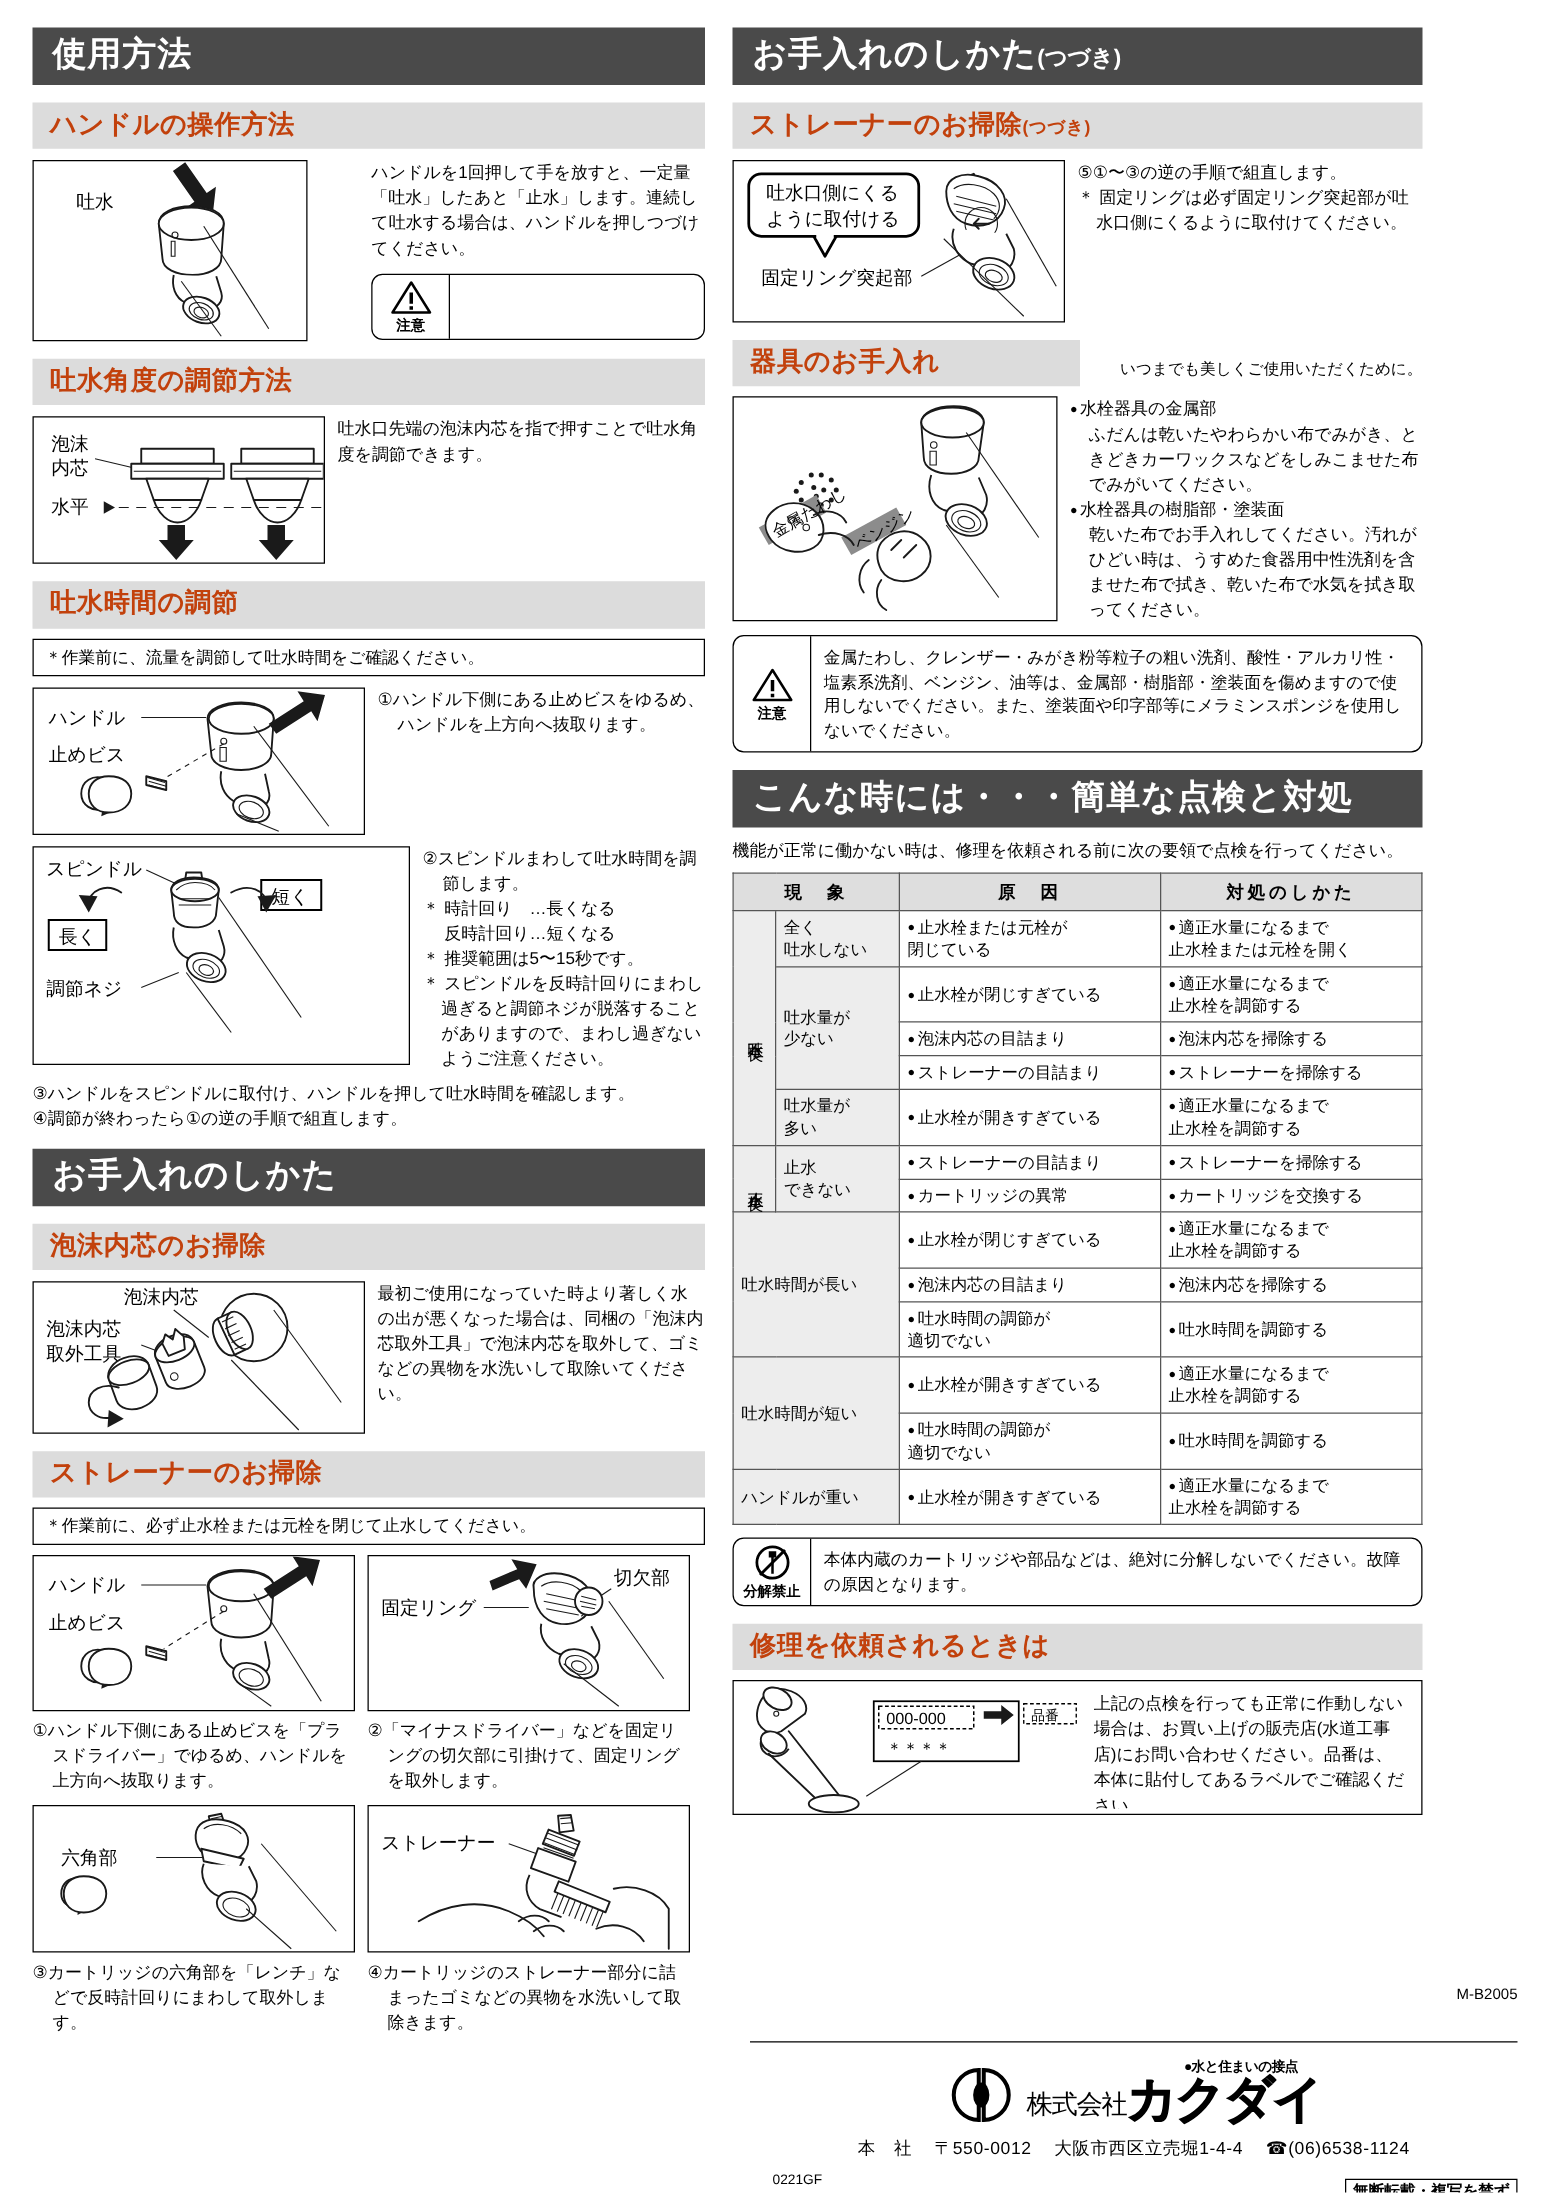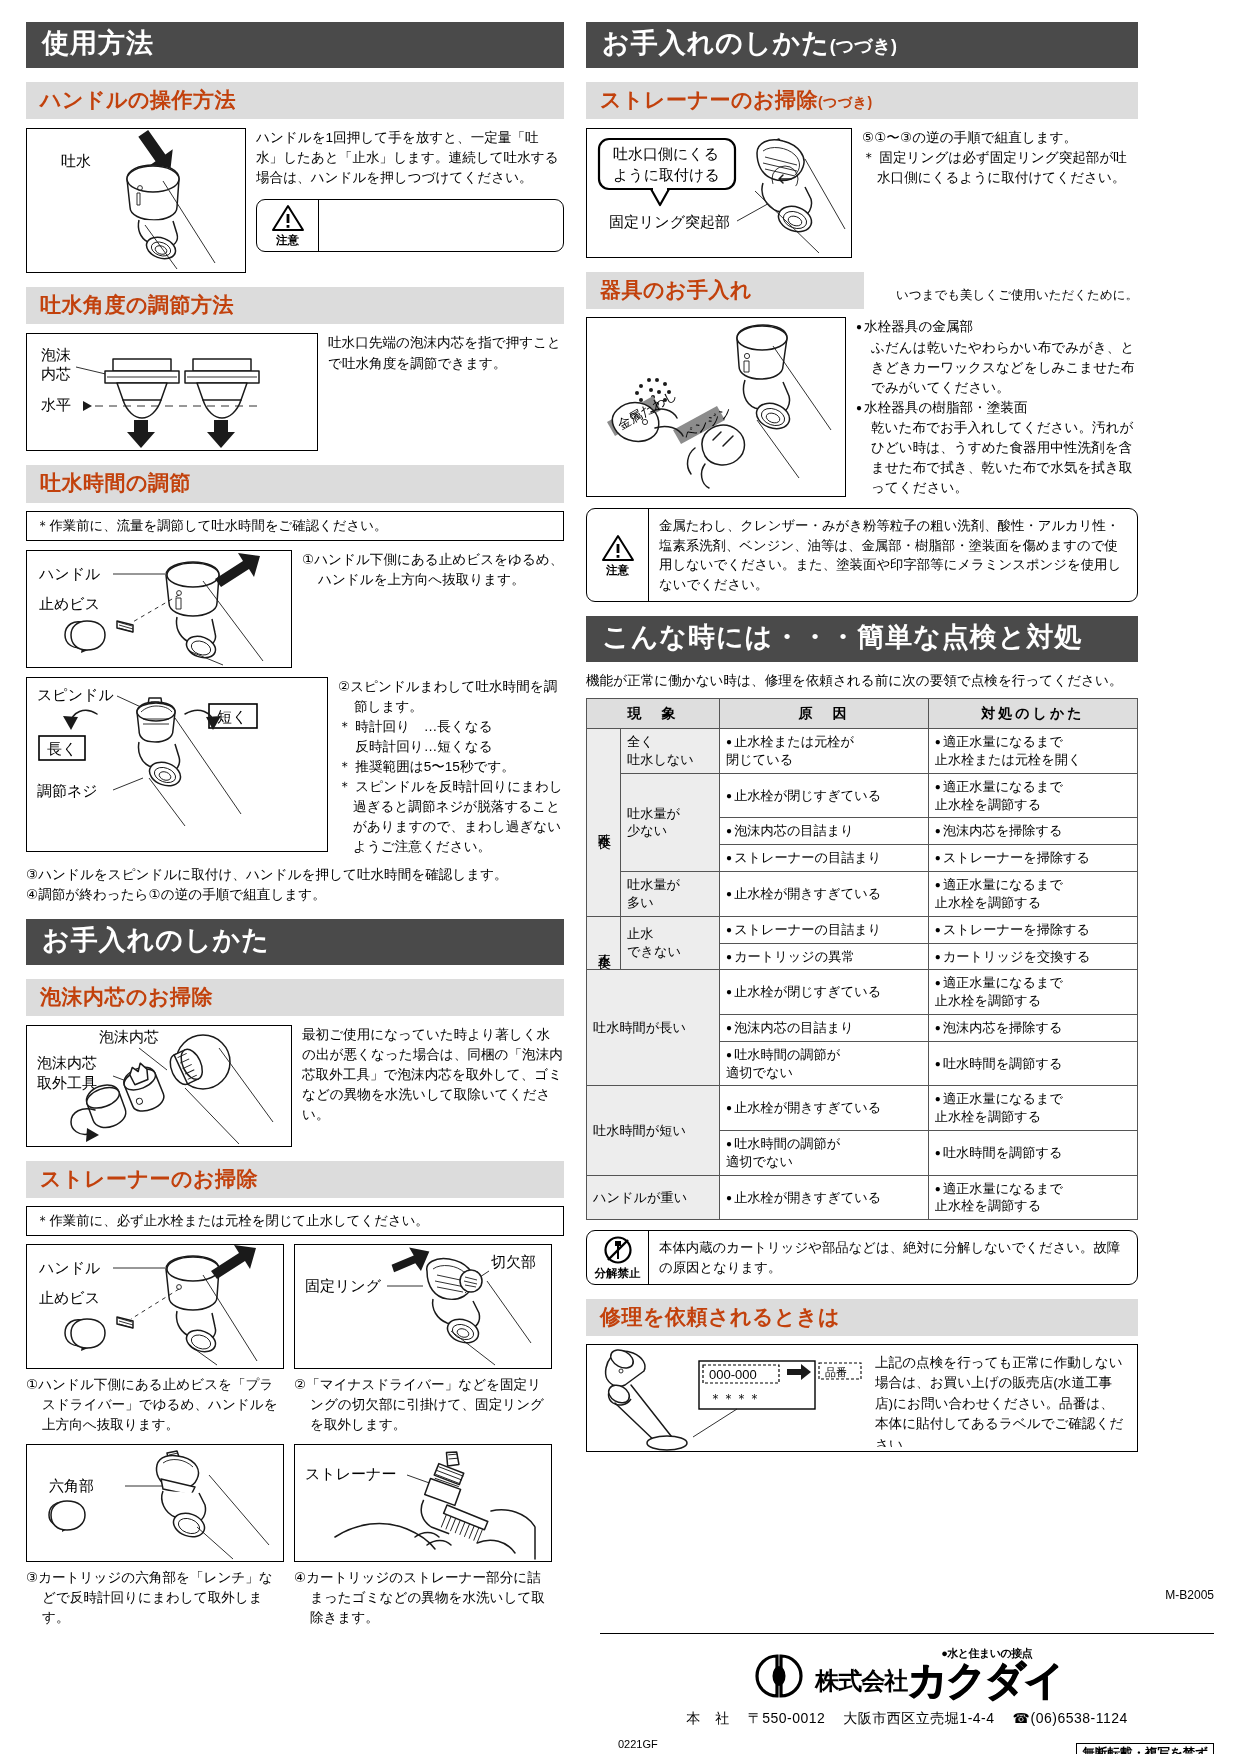--- a/index.html
+++ b/index.html
@@ -110,38 +110,38 @@
           <path class="thin" d="M110 64 l3 0 l0 12 l-3 0 z"></path>
           <circle class="thin" cx="113" cy="59" r="2.4"></circle>
           <path class="stf" d="M112 91 C110 100 113 109 121 113 L139 118 C147 118 152 112 150 105 L146 92"></path>
           <ellipse class="stf" cx="134" cy="119" rx="15" ry="10" transform="rotate(20 134 119)"></ellipse>
           <ellipse class="thin" cx="134" cy="120" rx="10" ry="6.5" transform="rotate(20 134 120)"></ellipse>
           <ellipse class="thin" cx="134" cy="121" rx="6" ry="4" transform="rotate(20 134 121)"></ellipse>
           <path class="thin" d="M136 52 L188 134"></path>
           <path class="thin" d="M118 96 L150 140"></path>
         </svg>
       </div>
-      <div style="flex:1;">
+      <div style="flex:1;margin-left:41px;">
         <div class="txt">ハンドルを1回押して手を放すと、一定量「吐水」したあと「止水」します。連続して吐水する場合は、ハンドルを押しつづけてください。</div>
         <div class="notice">
           <div class="notice-ico">
             <svg width="34" height="28" viewBox="0 0 34 28">
                   <path d="M17 2 L32 26 L2 26 Z" fill="#fff" stroke="#000" stroke-width="2" stroke-linejoin="round"></path>
                   <rect x="15.6" y="10" width="2.8" height="9" fill="#000"></rect>
                   <rect x="15.6" y="21" width="2.8" height="2.8" fill="#000"></rect>
                 </svg>
             <div class="cap">注意</div>
           </div>
         </div>
       </div>
     </div>
 
     <div class="sec-head">吐水角度の調節方法</div>
     <div class="row">
-      <div class="figbox" style="width:292px;height:118px;">
+      <div class="figbox" style="width:234px;height:118px;">
         <svg width="264" height="116" viewBox="0 0 264 116">
           <text class="lbl" x="14" y="26">泡沫</text>
           <text class="lbl" x="14" y="45">内芯</text>
           <text class="lbl" x="14" y="76">水平</text>
           <path d="M56 67 l9 5 l-9 5 z" fill="#1a1a1a"></path>
           <path class="thin" d="M68 72 L236 72" stroke-dasharray="8 6"></path>
           <path class="thin" d="M49 33 L104 46"></path>
           <g>
             <rect class="stf" x="86" y="25" width="58" height="12"></rect>
             <rect class="stf" x="78" y="37" width="74" height="12"></rect>
@@ -642,21 +642,21 @@
    <div class="footrule"></div>
    <div class="logo-row">
      <svg width="56" height="46" viewBox="0 0 56 46">
        <path d="M26 3 A20 20 0 0 0 26 43 Z" fill="none" stroke="#000" stroke-width="3.2"></path>
        <path d="M30 3 A20 20 0 0 1 30 43 Z" fill="none" stroke="#000" stroke-width="3.2"></path>
        <ellipse cx="28" cy="23" rx="6.5" ry="10" fill="#000"></ellipse>
      </svg>
      <div style="display:flex;flex-direction:column;align-items:flex-start;">
        <div style="font-size:11px;font-weight:700;margin-left:126px;letter-spacing:-0.5px;">●水と住まいの接点</div>
        <div style="display:flex;align-items:flex-end;">
-         <div style="font-size:24px;font-weight:700;letter-spacing:-1px;padding-bottom:2px;">株式会社</div>
+         <div style="font-size:21px;font-weight:400;letter-spacing:-1px;padding-bottom:2px;">株式会社</div>
          <div style="font-size:40px;font-weight:700;letter-spacing:-2px;line-height:0.95;-webkit-text-stroke:1px #000;">カクダイ</div>
        </div>
      </div>
    </div>
    <div class="addr">
      <span>本　社</span><span class="sp"></span><span>〒550-0012</span><span class="sp"></span><span>大阪市西区立売堀1-4-4</span><span class="sp"></span><span>☎</span><span>(06)6538-1124</span>
    </div>
    <div class="docno">0221GF</div>
    <div class="copyr">無断転載・複写を禁ず</div>
  </div>

